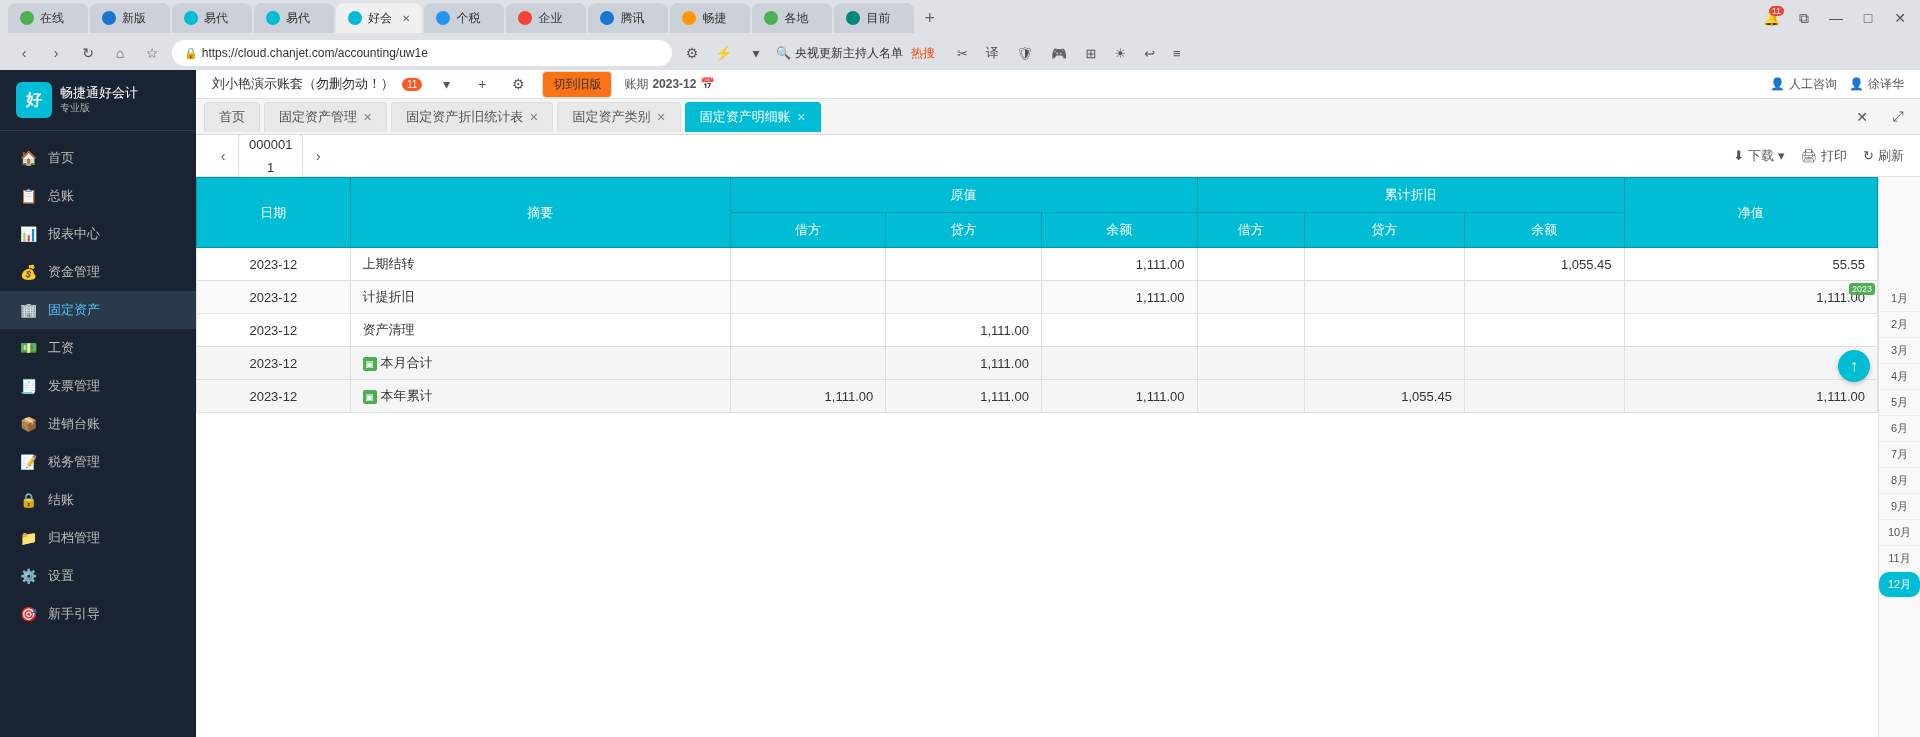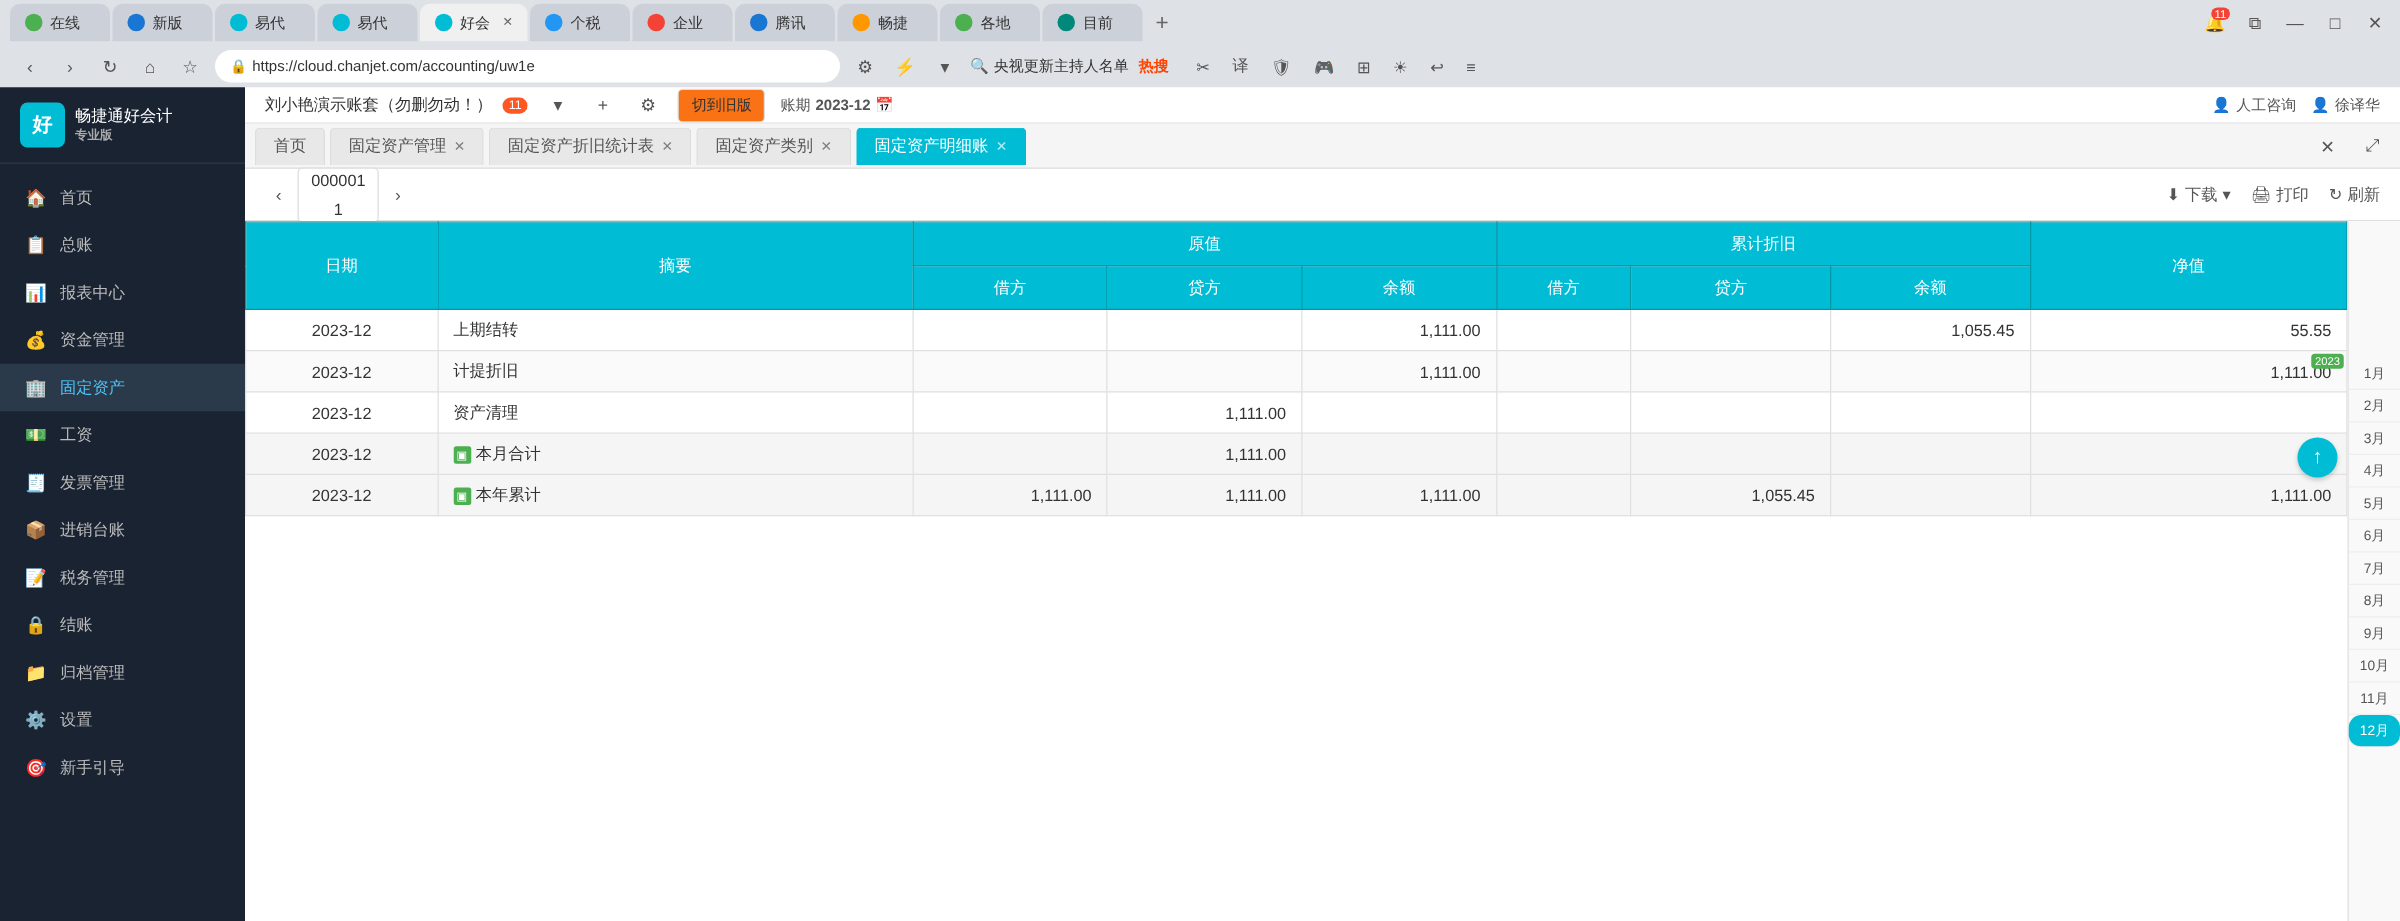--- a/index.html
+++ b/index.html
@@ -24,21 +24,21 @@
     .toolbar-icon { font-size: 13px; color: #555; cursor: pointer; padding: 2px 6px; border-radius: 4px; }
 
     
     .app-container { display: flex; height: 667px; background: #f5f5f5; }
 
     
     .sidebar { width: 196px; background: #1a2332; color: #ccc; display: flex; flex-direction: column; flex-shrink: 0; }
     .sidebar-logo { display: flex; align-items: center; gap: 8px; padding: 12px 16px; background: #1a2332; border-bottom: 1px solid #2a3a4a; }
     .logo-icon { width: 36px; height: 36px; background: #00bcd4; border-radius: 6px; display: flex; align-items: center; justify-content: center; color: white; font-size: 16px; font-weight: bold; }
     .logo-text { font-size: 13px; color: #fff; line-height: 1.3; }
-    .logo-sub { font-size: 10px; color: #aaa; font-weight: bold; }
+    .logo-sub { font-size: 10px; color: #aaa; }
     .sidebar-nav { flex: 1; overflow-y: auto; padding: 8px 0; }
     .nav-item { display: flex; align-items: center; gap: 10px; padding: 10px 20px; cursor: pointer; color: #bbb; font-size: 13px; transition: background 0.2s; }
     .nav-item.active { background: #2a3a4a; color: #4fc3f7; }
     .nav-icon { width: 18px; height: 18px; display: flex; align-items: center; justify-content: center; font-size: 14px; }
 
     
     .main-content { flex: 1; display: flex; flex-direction: column; overflow: hidden; background: #fff; }
 
     
     .app-header { display: flex; align-items: center; height: 29px; background: #fff; border-bottom: 1px solid #e0e0e0; padding: 0 16px; gap: 12px; }
@@ -160,21 +160,21 @@
       <span class="lock">🔒</span>
       <span>https://cloud.chanjet.com/accounting/uw1e</span>
     </div>
     <div class="nav-btn">⚙</div>
     <div class="nav-btn">⚡</div>
     <div class="nav-btn">▾</div>
     <div class="hot-search">
       <span>🔍</span>
       <span>央视更新主持人名单</span>
       <span class="hot-label"></span>
-      <span style="color:#ff4400;font-weight:bold;">热搜</span>
+      <span style="color:#ff4400;font-weight:normal;">热搜</span>
     </div>
     <div class="toolbar-icons">
       <span class="toolbar-icon">✂</span>
       <span class="toolbar-icon">译</span>
       <span class="toolbar-icon">🛡</span>
       <span class="toolbar-icon">🎮</span>
       <span class="toolbar-icon">⊞</span>
       <span class="toolbar-icon">☀</span>
       <span class="toolbar-icon">↩</span>
       <span class="toolbar-icon">≡</span>

